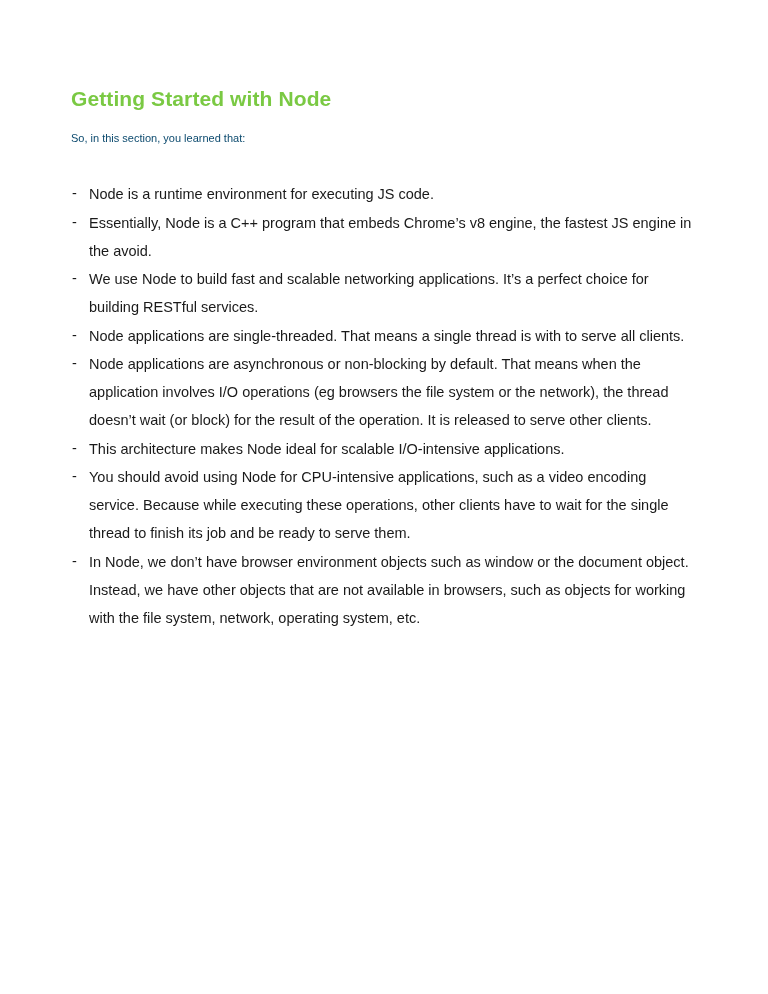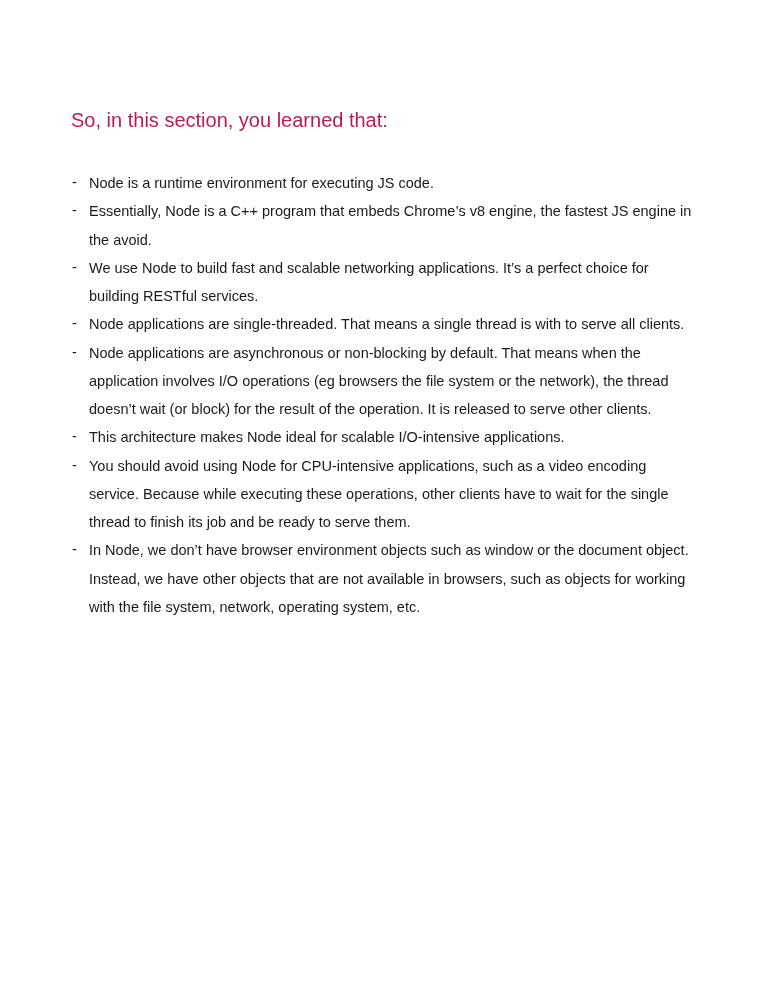--- a/index.html
+++ b/index.html
@@ -23,23 +23,23 @@
   }
   .doc-title {
     font-size: 21px;
     font-weight: bold;
     color: #7ac943;
     letter-spacing: 0.1px;
     margin: 0 0 0 0;
     line-height: 1.2;
   }
   .intro {
-    font-size: 20px;
+    font-size: 11px;
     line-height: 1.55;
-    color: #be185d;
+    color: #0c4a6e;
     margin: 19px 0 0 0;
   }
   .bullet-list {
     list-style: none;
     margin: 33px 0 0 0;
     padding: 0;
   }
   .bullet-item {
     position: relative;
     font-size: 14.5px;
@@ -57,20 +57,21 @@
     color: #1a1a1a;
   }
   .bullet-text {
     display: block;
   }
 </style>
 </head>
 <body>
 
 <div class="page">
+  <h1 class="doc-title">Getting Started with Node</h1>
   <p class="intro">So, in this section, you learned that:</p>
 
   <ul class="bullet-list">
     <li class="bullet-item">
       <span class="bullet-marker">-</span>
       <span class="bullet-text">Node is a runtime environment for executing JS code.</span>
     </li>
     <li class="bullet-item">
       <span class="bullet-marker">-</span>
       <span class="bullet-text">Essentially, Node is a C++ program that embeds Chrome’s v8 engine, the fastest JS engine in the avoid.</span>

